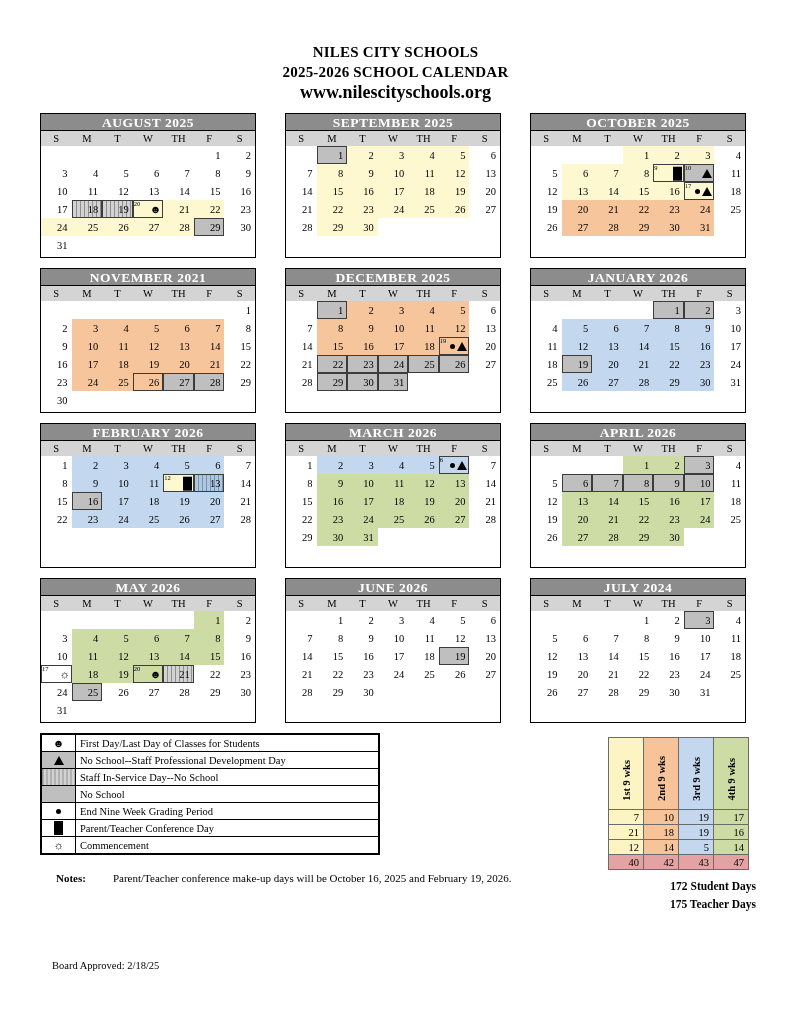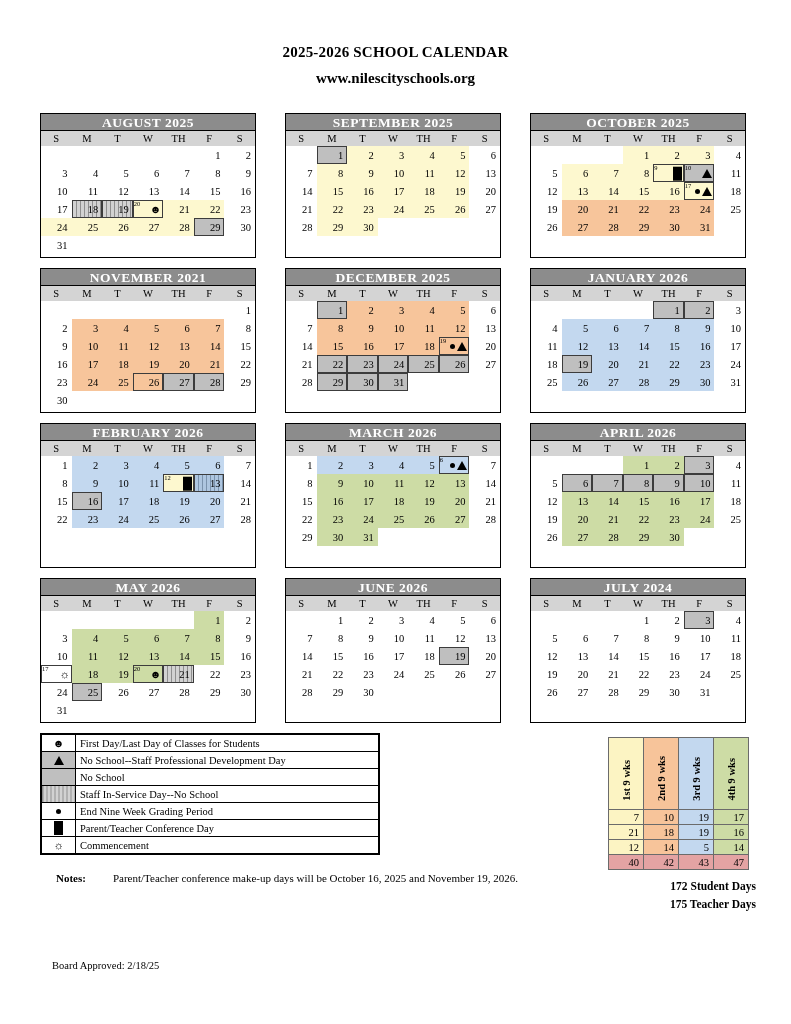--- a/index.html
+++ b/index.html
@@ -11,21 +11,21 @@
     color: #000;
     position: relative;
     overflow: hidden;
   }
 
   
   #header { text-align:center; padding-top: 42px; }
   #header .line1, #header .line2 {
     font-weight: bold; font-size: 15px; letter-spacing: .2px; line-height: 20px;
   }
-  #header .line3 { font-weight: bold; font-size: 15px; margin-top: 8px; }
+  #header .line3 { font-weight: bold; font-size: 18px; }
 
   
   #calendars {
     position:absolute; left:40px; top:113px;
     width: 716px;
     display: grid;
     grid-template-columns: repeat(3, 216px);
     grid-column-gap: 29px;
     grid-row-gap: 10px;
   }
@@ -137,20 +137,21 @@
 
   
   #notes { position:absolute; left:56px; top:872px; font-size:11px; }
   #notes b { margin-right:27px; }
   #board { position:absolute; left:52px; top:960px; font-size:10.5px; }
 </style>
 </head>
 <body>
 
 <div id="header">
+  <div class="line1">NILES CITY SCHOOLS</div>
   <div class="line2">2025-2026 SCHOOL CALENDAR</div>
   <div class="line3">www.nilescityschools.org</div>
 </div>
 
 <div id="calendars">
     <div class="month">
       <div class="month-title">AUGUST 2025</div>
       <table class="cal">
         <thead>
           <tr>
@@ -984,30 +985,30 @@
         </tr>
         <tr>
           <td class="sym gray">
             <div class="sym-inner">
               <span class="m-tri"></span>
             </div>
           </td>
           <td>No School--Staff Professional Development Day</td>
         </tr>
         <tr>
+          <td class="sym stripe">
+            <div class="sym-inner"></div>
+          </td>
+          <td>Staff In-Service Day--No School</td>
+        </tr>
+        <tr>
           <td class="sym gray">
             <div class="sym-inner"></div>
           </td>
           <td>No School</td>
-        </tr>
-        <tr>
-          <td class="sym stripe">
-            <div class="sym-inner"></div>
-          </td>
-          <td>Staff In-Service Day--No School</td>
         </tr>
         <tr>
           <td class="sym">
             <div class="sym-inner">
               <span class="m-dot"></span>
             </div>
           </td>
           <td>End Nine Week Grading Period</td>
         </tr>
         <tr>
@@ -1063,15 +1064,15 @@
         </tr>
       </tbody>
   </table>
   <div id="nw-totals">
     <div>172  Student Days</div>
     <div>175  Teacher Days</div>
   </div>
 </div>
 
 <div id="notes">
-  <b>Notes:</b><span>Parent/Teacher conference make-up days will be October 16, 2025 and November 19, 2026.</span>
+  <b>Notes:</b><span>Parent/Teacher conference make-up days will be October 16, 2025 and February 19, 2026.</span>
 </div>
 <div id="board">Board Approved:  2/18/25</div>
 
 </body></html>

